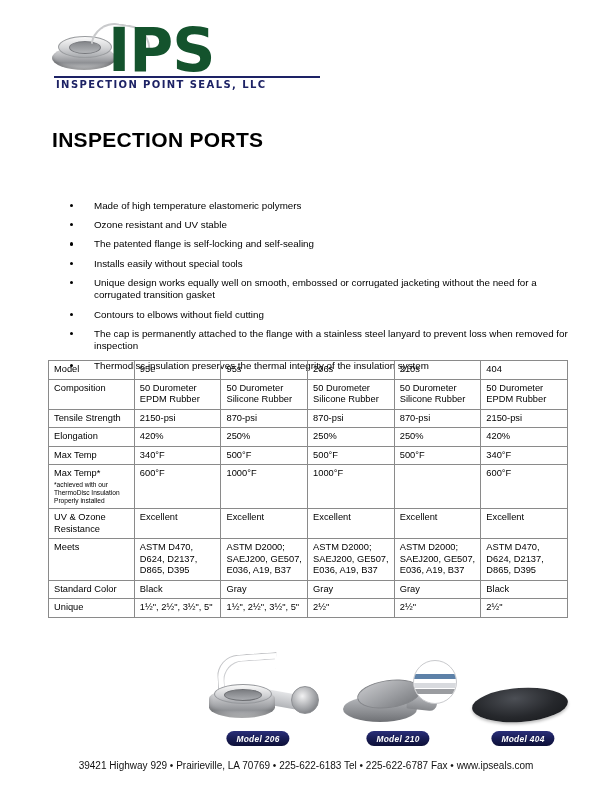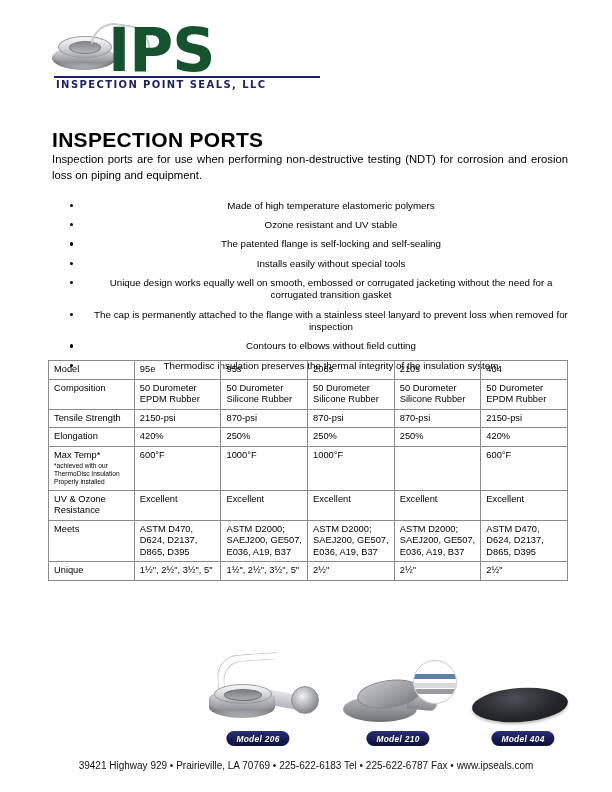--- a/index.html
+++ b/index.html
@@ -91,21 +91,20 @@
     position: absolute; left: 68px; top: 200px;
     width: 500px;
     margin: 0; padding: 0; list-style: none;
   }
   .bullets li {
     position: relative;
     padding-left: 26px;
     font-size: 9.8px;
     line-height: 12.6px;
     margin-bottom: 6.6px;
-    text-align: center;
   }
   .bullets li .dot {
     position: absolute; left: 2px; top: 4px;
     width: 3.2px; height: 3.2px;
     background: #000; border-radius: 50%;
   }
 
   
   .spec-table {
     position: absolute; left: 48px; top: 360px;
@@ -315,30 +314,29 @@
         <div class="seal-hole"></div>
       </div>
       <div class="seal-wire"></div>
       <div class="ips-text">IPS</div>
     </div>
     <div class="logo-rule"></div>
     <div class="logo-sub">INSPECTION POINT SEALS, LLC</div>
   </div>
 
   <div class="page-title">INSPECTION PORTS</div>
-  <div class="intro">Inspection ports are for use when performing non-destructive testing (NDT) for corrosion and erosion loss on piping and equipment.</div>
 
   <ul class="bullets" id="feature-list">
       <li><span class="dot"></span><span>Made of high temperature elastomeric polymers</span></li>
       <li><span class="dot"></span><span>Ozone resistant and UV stable</span></li>
       <li><span class="dot"></span><span>The patented flange is self-locking and self-sealing</span></li>
       <li><span class="dot"></span><span>Installs easily without special tools</span></li>
       <li><span class="dot"></span><span>Unique design works equally well on smooth, embossed or corrugated jacketing without the need for a corrugated transition gasket</span></li>
+      <li><span class="dot"></span><span>Contours to elbows without field cutting</span></li>
       <li><span class="dot"></span><span>The cap is permanently attached to the flange with a  stainless steel lanyard to prevent loss when removed for inspection</span></li>
-      <li><span class="dot"></span><span>Contours to elbows without field cutting</span></li>
       <li><span class="dot"></span><span>Thermodisc insulation preserves the thermal integrity of the insulation system</span></li>
     </ul>
 
   <table class="spec-table">
     <colgroup>
       <col class="c0">
         <col class="cd">
         <col class="cd">
         <col class="cd">
         <col class="cd">
@@ -371,20 +369,28 @@
         </tr>
         <tr>
           <td><span>Elongation</span></td>
           <td>420%</td>
           <td>250%</td>
           <td>250%</td>
           <td>250%</td>
           <td>420%</td>
         </tr>
         <tr>
+          <td><span>Max Temp</span></td>
+          <td>340°F</td>
+          <td>500°F</td>
+          <td>500°F</td>
+          <td>500°F</td>
+          <td>340°F</td>
+        </tr>
+        <tr>
           <td><span>Max Temp*</span><span class="fn">*achieved with our ThermoDisc Insulation Properly installed</span></td>
           <td>600°F</td>
           <td>1000°F</td>
           <td>1000°F</td>
           <td></td>
           <td>600°F</td>
         </tr>
         <tr>
           <td><span>UV &amp; Ozone Resistance</span></td>
           <td>Excellent</td>
@@ -393,20 +399,28 @@
           <td>Excellent</td>
           <td>Excellent</td>
         </tr>
         <tr>
           <td><span>Meets</span></td>
           <td>ASTM D470, D624, D2137, D865, D395</td>
           <td>ASTM D2000; SAEJ200, GE507, E036, A19, B37</td>
           <td>ASTM D2000; SAEJ200, GE507, E036, A19, B37</td>
           <td>ASTM D2000; SAEJ200, GE507, E036, A19, B37</td>
           <td>ASTM D470, D624, D2137, D865, D395</td>
+        </tr>
+        <tr>
+          <td><span>Standard Color</span></td>
+          <td>Black</td>
+          <td>Gray</td>
+          <td>Gray</td>
+          <td>Gray</td>
+          <td>Black</td>
         </tr>
         <tr>
           <td><span>Unique</span></td>
           <td>1½", 2½", 3½", 5"</td>
           <td>1½", 2½", 3½", 5"</td>
           <td>2½"</td>
           <td>2½"</td>
           <td>2½"</td>
         </tr>
       </tbody>

